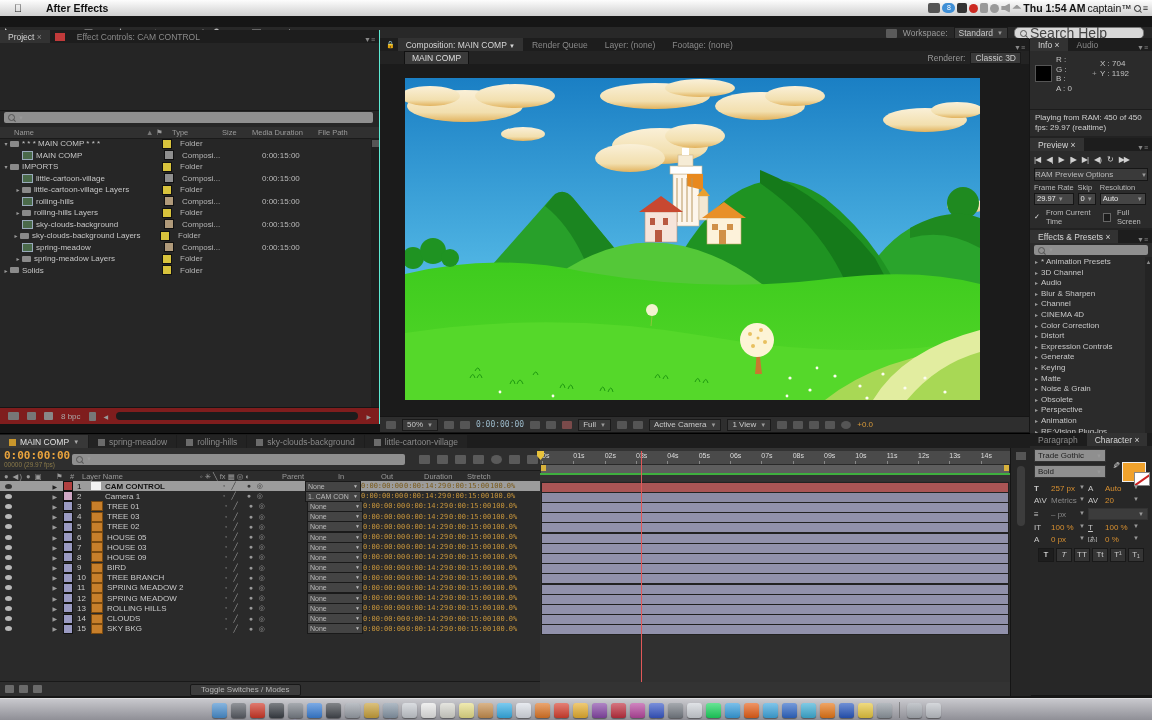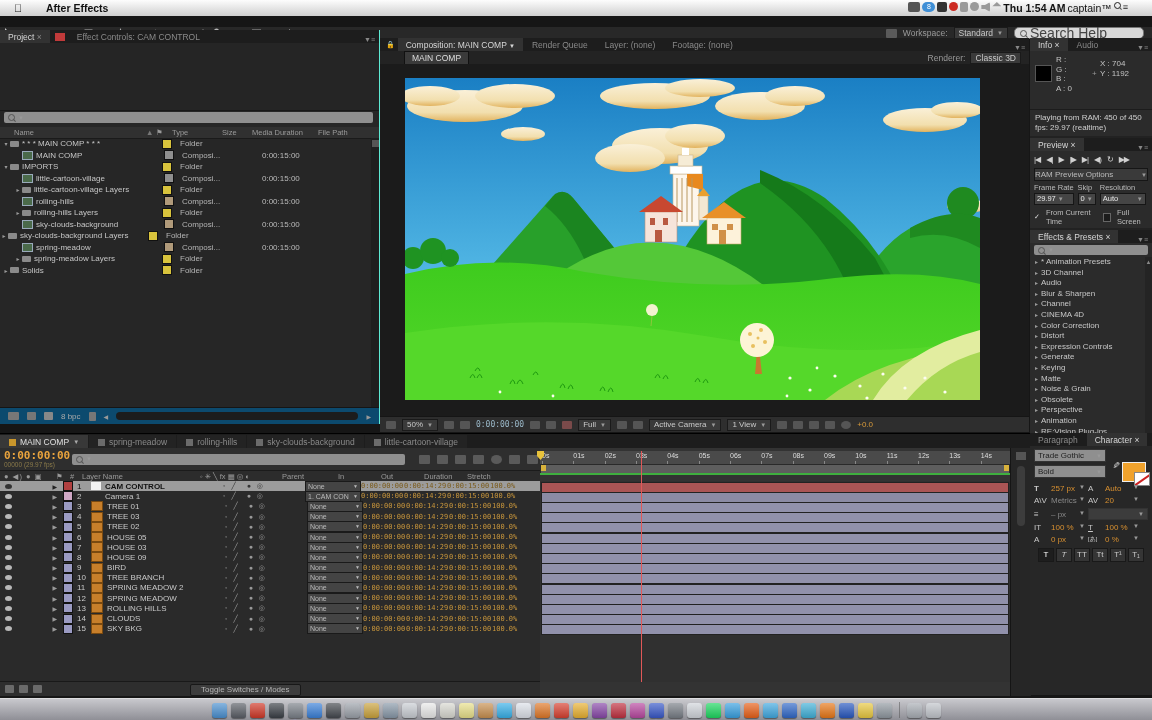--- a/index.html
+++ b/index.html
@@ -2,21 +2,21 @@
 <html style="--accent: #e8a33d; --cache_green: #3faf3f; --bar_norm: #9191ab; --bar_sel: #aa5555; --label_red: #b04040; --label_cam: #d0a8c6; --label_lav: #9a9ac2; --label_folder: #d8c33c; --label_gray: #8f8f8f; --label_tan: #b09a7a; --fill_swatch: #f0a22c; --sky_top: #1a7fc4; --sky_bot: #5bc0ea; --hill_dark: #1f9322; --hill_mid: #2aa42c; --meadow: #3ecb1e; --meadow_light: #55d82a; --cloud: #f6ead0; --cloud_edge: #e2b35e; --path_pale: #e2eda0;"><head>
 <meta charset="utf-8">
 <style>
   html,body{margin:0;padding:0;background:#000;}
   #app{position:relative;width:1152px;height:720px;background:#161616;font-family:"Liberation Sans",sans-serif;overflow:hidden;-webkit-font-smoothing:antialiased;}
   
   #menubar{position:absolute;top:0;left:0;width:1152px;height:16px;background:linear-gradient(#fdfdfd,#cfcfcf);display:flex;align-items:center;font-size:10.5px;color:#111;z-index:30;}
   #apple{width:11px;height:11px;margin:0 12px 0 14px;font-size:11px;line-height:11px;}
   .menu-item{padding:0 9px;}
   .menu-item.app{font-weight:bold;}
-  #mb-right{margin-left:auto;display:flex;gap:2px;padding-right:24px;font-size:10.5px;}
+  #mb-right{margin-left:auto;display:flex;align-items:center;gap:2px;padding-right:4px;font-size:10.5px;}
   .st-ic{width:12px;height:10px;border-radius:2px;background:#555;display:inline-block;}
   .st-blue{background:#3f8fd6;color:#fff;font-size:7px;line-height:10px;text-align:center;border-radius:5px;}
   .st-red{background:#cc2a22;border-radius:50%;width:9px;height:9px;}
   .st-dim{background:#9a9a9a;}
   #mb-clock{font-weight:bold;}
   
   #titlebar{position:absolute;top:16px;left:0;width:1152px;height:10px;background:linear-gradient(#d6d6d6,#b9b9b9);border-bottom:1px solid #8a8a8a;display:flex;align-items:center;}
   .tl-dot{width:7px;height:7px;border-radius:50%;margin-left:5px;}
   .tl-dot.r{background:#e4564d;margin-left:6px;}
   .tl-dot.y{background:#f0b548;}
@@ -48,21 +48,21 @@
   .prow{display:flex;align-items:center;height:11.5px;}
   .prow .tw{width:8px;text-align:center;color:#999;font-size:6px;flex:none;}
   .fold{width:9px;height:6px;background:#8a8a8a;border-radius:1px;flex:none;margin-right:3px;}
   .compi{width:9px;height:7px;background:#557;border:1px solid #889;flex:none;margin-right:3px;}
   .pname{width:138px;white-space:nowrap;overflow:hidden;}
   .plab{width:8px;height:8px;flex:none;margin:0 8px 0 2px;border:1px solid #111;}
   .ptype{width:50px;color:#b5b5b5;}
   .psize{width:30px;}
   .pdur{width:66px;color:#bbb;}
   #prj-scroll{position:absolute;top:108px;right:0;width:8px;bottom:16px;background:#1f1f1f;}
-  #prj-foot{position:absolute;left:0;right:0;bottom:0;height:16px;background:#0c4a6e;border-top:1px solid #151515;display:flex;align-items:center;gap:8px;font-size:8px;color:#aaa;padding:0 8px;text-align:right;}
+  #prj-foot{position:absolute;left:0;right:0;bottom:0;height:16px;background:#7f1d1d;border-top:1px solid #151515;display:flex;align-items:center;gap:8px;font-size:8px;color:#aaa;padding:0 8px;text-align:right;}
   .fic{width:11px;height:8px;background:#777;border-radius:1px;}
   #prj-hscroll{flex:1;height:8px;background:#1c1c1c;border-radius:4px;}
   
   #comppanel{position:absolute;top:38px;left:380px;width:649px;height:394px;background:#272727;}
   #comp-sub{height:13px;background:#232323;display:flex;align-items:center;font-size:8.5px;color:#999;border-bottom:1px solid #141414;}
   #comp-crumb{background:#3a3a3a;color:#ddd;padding:1px 7px;margin-left:24px;border:1px solid #111;}
   #comp-rend{margin-left:auto;display:flex;gap:5px;align-items:center;padding-right:8px;}
   #viewer{position:absolute;top:26px;left:0;right:0;bottom:15px;background:#1b1b1b;}
   #scene{position:absolute;left:25px;top:14px;width:575px;height:322px;background:#000;}
   #comp-bar{position:absolute;left:0;right:0;bottom:0;height:15px;background:#2e2e2e;border-top:1px solid #151515;display:flex;align-items:center;gap:6px;font-size:8px;color:#b8b8b8;padding:0 6px;}
@@ -368,21 +368,21 @@
         </div>
         <div class="prow" style="padding-left: 14px;">
           <span class="tw"></span>
           <span class="compi" style="background: rgb(74, 106, 74); border-color: rgb(153, 170, 187);"></span>
           <span class="pname" style="width: 126px;">sky-clouds-background</span>
           <span class="plab" style="background: rgb(176, 154, 122);"></span>
           <span class="ptype">Composi...</span>
           <span class="psize"></span>
           <span class="pdur">0:00:15:00</span>
         </div>
-        <div class="prow" style="padding-left: 0;">
+        <div class="prow" style="padding-left: 12px;">
           <span class="tw">▸</span>
           <span class="fold"></span>
           <span class="pname" style="width: 126px;">sky-clouds-background Layers</span>
           <span class="plab" style="background: rgb(216, 195, 60);"></span>
           <span class="ptype">Folder</span>
           <span class="psize"></span>
           <span class="pdur"></span>
         </div>
         <div class="prow" style="padding-left: 14px;">
           <span class="tw"></span>

